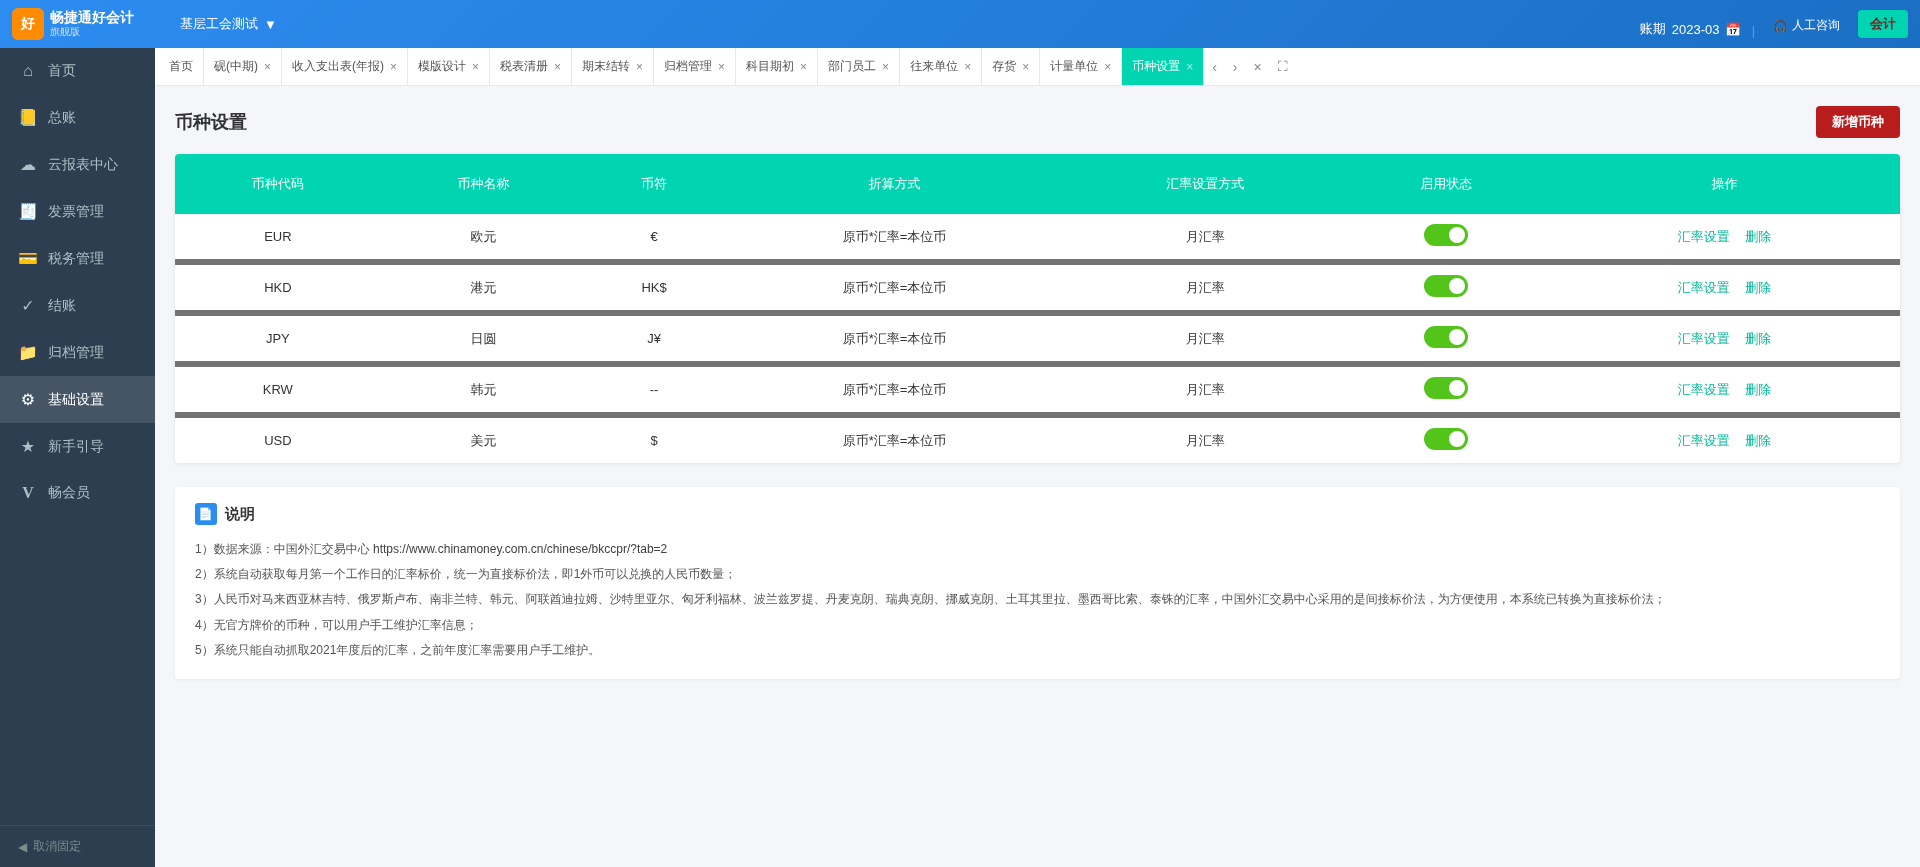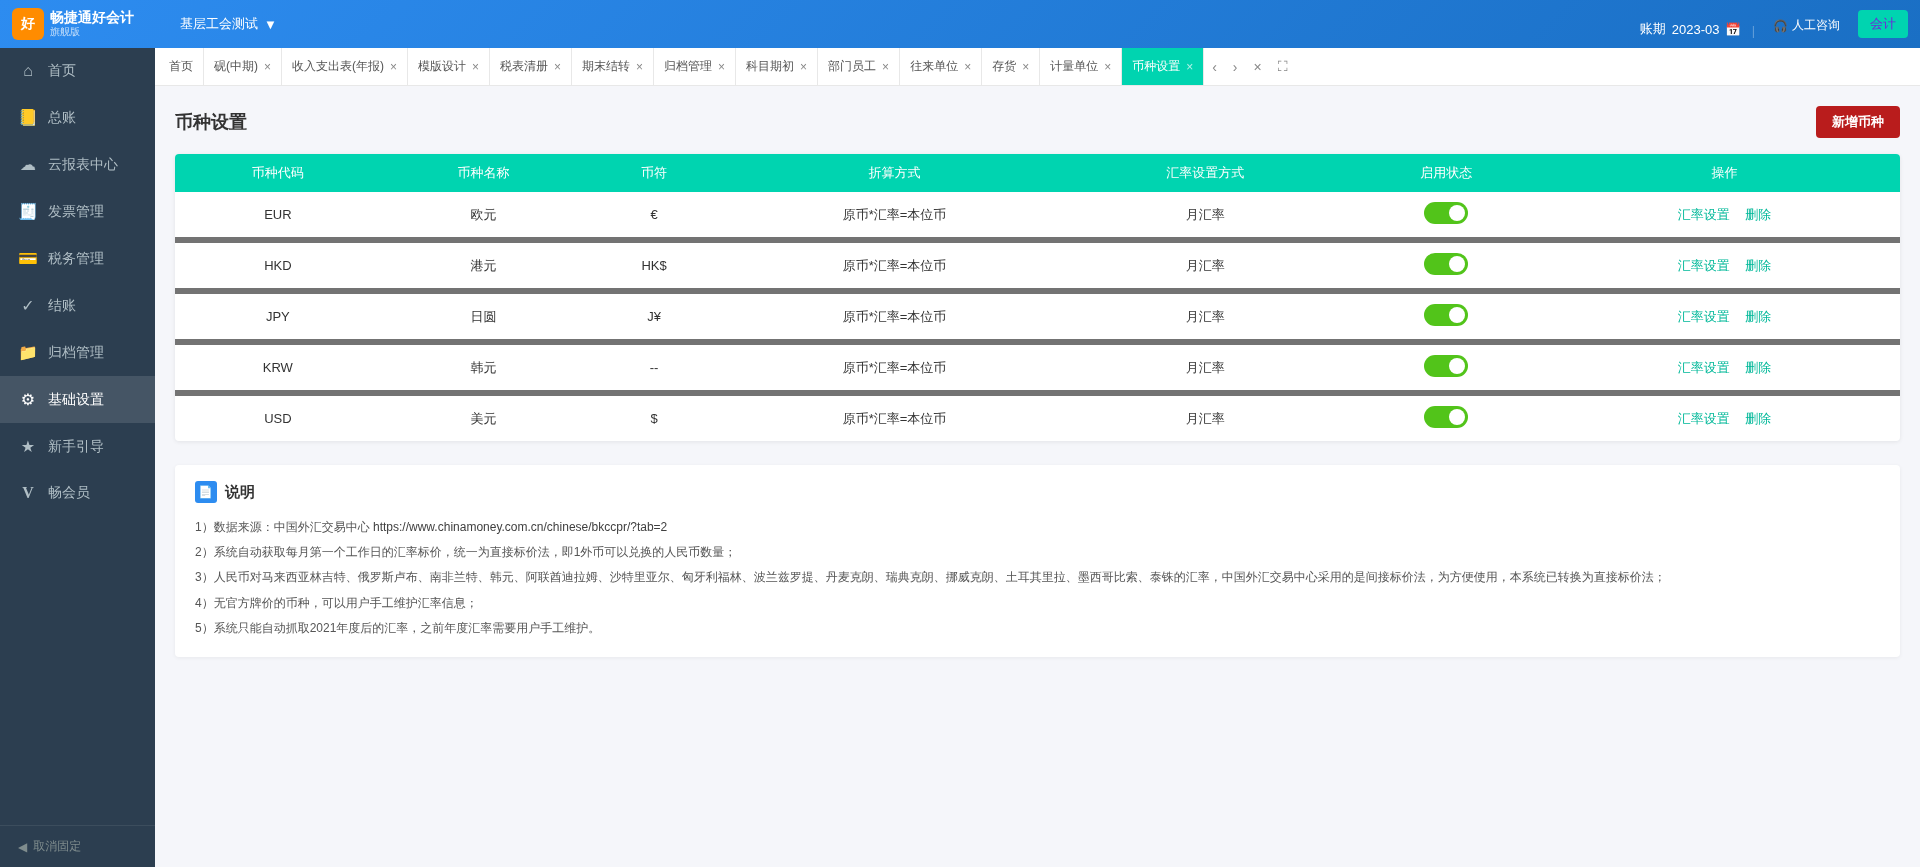--- a/index.html
+++ b/index.html
@@ -62,27 +62,27 @@
       color: white;
       font-size: 12px;
       display: flex;
       align-items: center;
       gap: 4px;
       cursor: pointer;
       padding: 4px 8px;
     }
     .account-btn {
       background: #00d4b0;
-      color: #6d28d9;
+      color: #7f1d1d;
       border: none;
       border-radius: 4px;
       padding: 5px 12px;
       font-size: 13px;
       cursor: pointer;
-      font-weight: normal;
+      font-weight: bold;
     }
 
     
     .main-layout {
       display: flex;
       flex: 1;
       overflow: hidden;
     }
 
     
@@ -200,21 +200,21 @@
       width: 100%;
       border-collapse: collapse;
       background: white;
       border-radius: 4px;
       overflow: hidden;
       box-shadow: 0 1px 4px rgba(0,0,0,0.08);
     }
     .data-table th {
       background: #00d4b0;
       color: white;
-      padding: 10px 12px;
+      padding: 21px 12px;
       text-align: center;
       font-weight: normal;
       font-size: 13px;
     }
     .data-table td {
       padding: 10px 12px;
       text-align: center;
       border-bottom: 6px solid #737373;
       font-size: 13px;
       color: #333;

